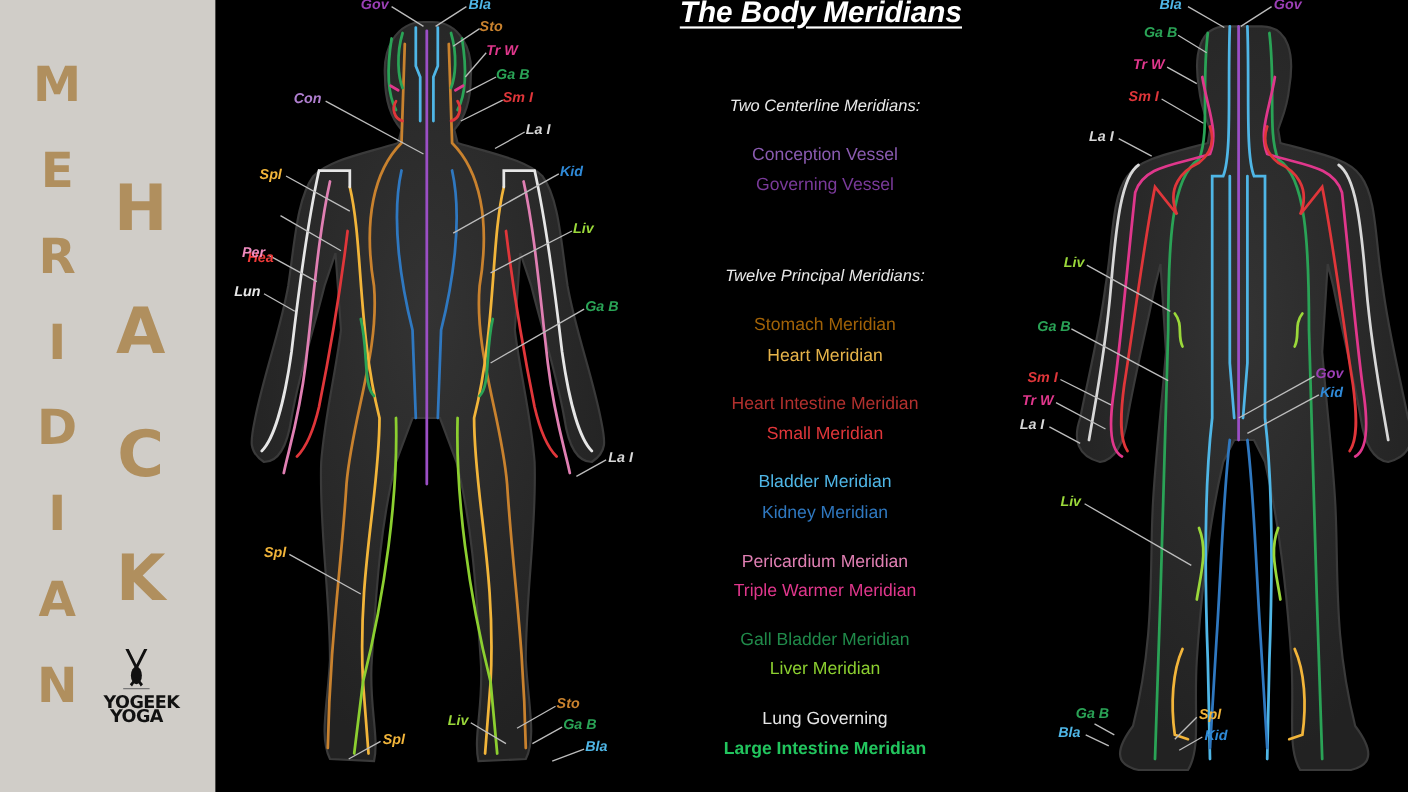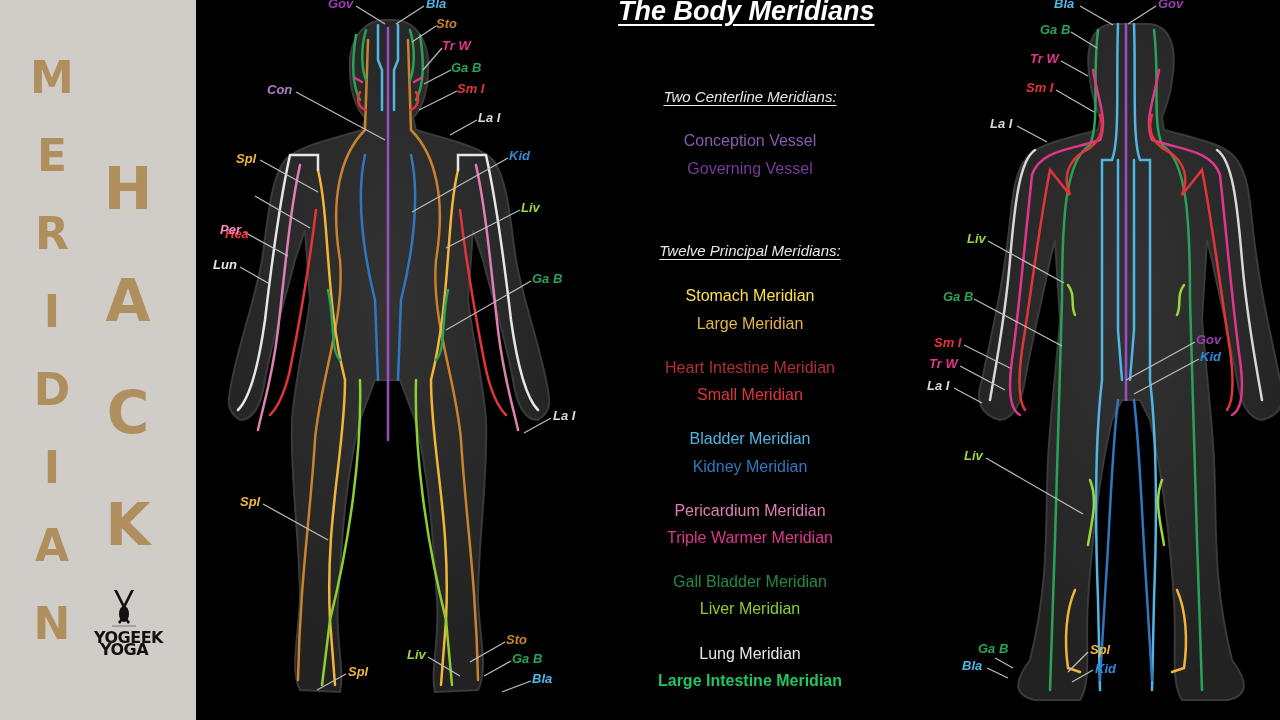--- a/index.html
+++ b/index.html
@@ -10,21 +10,21 @@
   .title-letter { position:absolute; font-family:"DejaVu Sans", sans-serif; font-weight:bold; color:#b08f5e; text-align:center; line-height:1; }
   .col1 .title-letter { left:30px; width:44px; font-size:44px; }
   .col2 .title-letter { left:100px; width:56px; font-size:58px; }
 
   .logo { position:absolute; left:94px; top:588px; width:60px; text-align:center; }
   .logo-text { font-family:"DejaVu Sans", sans-serif; font-weight:bold; font-size:16px; color:#111; line-height:12px; letter-spacing:-0.5px; }
 
   .main { position:absolute; left:196px; top:0; width:1084px; height:720px; background:#000; }
 
   .legend-title { position:absolute; left:618px; top:-4px; color:#fff; font-style:italic; font-weight:bold; font-size:27px; text-decoration:underline; text-underline-offset:4px; }
-  .legend-head { position:absolute; color:#e8e8e8; font-style:italic; font-size:15px; text-decoration:underline; text-underline-offset:3px; width:300px; text-align:center; }
+  .legend-head { position:absolute; color:#e8e8e8; font-style:italic; font-size:15px; text-underline-offset:3px; width:300px; text-align:center; }
   .legend-item { position:absolute; width:300px; text-align:center; font-size:16px; left:600px; }
 
   .diagram-label { position:absolute; font-style:italic; font-weight:bold; font-size:13px; }
 
   svg.bodies { position:absolute; left:0; top:0; }
 </style>
 </head>
 <body>
 
 <div class="sidebar">
@@ -193,31 +193,31 @@
     <line x1="987" y1="668" x2="1008" y2="678"></line>
     <line x1="1093" y1="670" x2="1072" y2="682"></line>
   </g>
 </svg>
 
 <div class="legend-title">The Body Meridians</div>
 <div class="legend-head" style="left:600px; top:88px;">Two Centerline Meridians:</div>
 <div class="legend-item" style="top:132px; color:#8a5bb0;">Conception Vessel</div>
 <div class="legend-item" style="top:160px; color:#7a3a9a;">Governing Vessel</div>
 <div class="legend-head" style="left:600px; top:242px;">Twelve Principal Meridians:</div>
-<div class="legend-item" style="top:287px; color:#fde047;">Stomach Meridian</div>
-<div class="legend-item" style="top:315px; color:#e6b44a;">Large Meridian</div>
+<div class="legend-item" style="top:287px; color:#a16207;">Stomach Meridian</div>
+<div class="legend-item" style="top:315px; color:#e6b44a;">Heart Meridian</div>
 <div class="legend-item" style="top:359px; color:#b2302e;">Heart Intestine Meridian</div>
 <div class="legend-item" style="top:386px; color:#e0363a;">Small Meridian</div>
 <div class="legend-item" style="top:430px; color:#4fb6e6;">Bladder Meridian</div>
 <div class="legend-item" style="top:458px; color:#2f78c0;">Kidney Meridian</div>
 <div class="legend-item" style="top:502px; color:#e07fb3;">Pericardium Meridian</div>
 <div class="legend-item" style="top:529px; color:#e0378c;">Triple Warmer Meridian</div>
 <div class="legend-item" style="top:573px; color:#208a4a;">Gall Bladder Meridian</div>
 <div class="legend-item" style="top:600px; color:#8ccf30;">Liver Meridian</div>
-<div class="legend-item" style="top:645px; color:#e6e6e6;">Lung Meridian</div>
+<div class="legend-item" style="top:645px; color:#e6e6e6;">Lung Governing</div>
 <div class="legend-item" style="top:672px; color:#22c55e;font-weight:bold;">Large Intestine Meridian</div>
 
 <div id="front-labels">
     <div class="diagram-label" style="left: 328px; top: -4px; color: rgb(155, 63, 181);">Gov</div>
     <div class="diagram-label" style="left: 426px; top: -4px; color: rgb(79, 182, 230);">Bla</div>
     <div class="diagram-label" style="left: 436px; top: 16px; color: rgb(201, 130, 46);">Sto</div>
     <div class="diagram-label" style="left: 442px; top: 38px; color: rgb(224, 55, 140);">Tr W</div>
     <div class="diagram-label" style="left: 451px; top: 60px; color: rgb(42, 163, 86);">Ga B</div>
     <div class="diagram-label" style="left: 457px; top: 81px; color: rgb(224, 54, 58);">Sm I</div>
     <div class="diagram-label" style="left: 267px; top: 82px; color: rgb(176, 127, 208);">Con</div>

